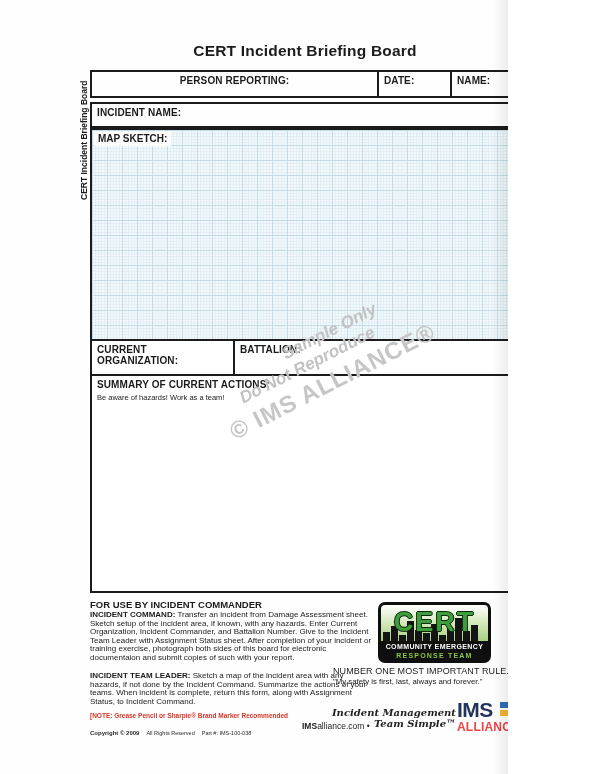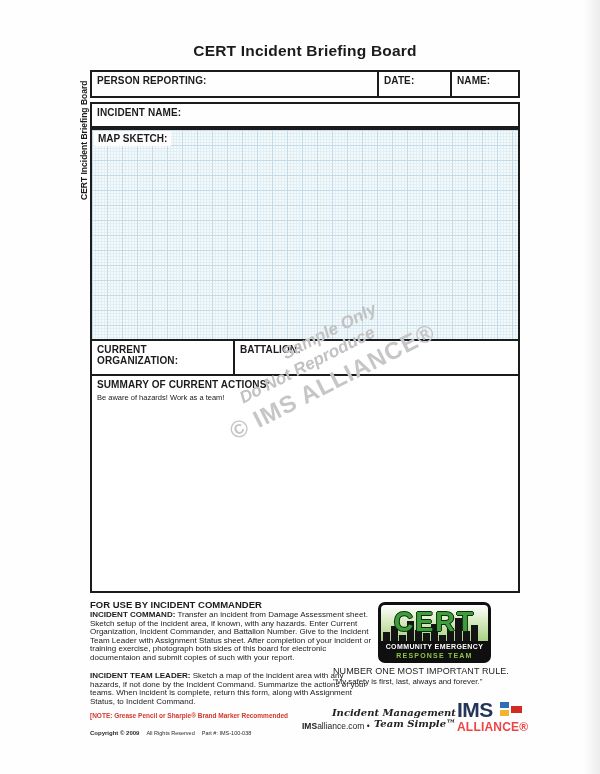--- a/index.html
+++ b/index.html
@@ -1,35 +1,35 @@
 <!DOCTYPE html>
 <html><head>
 <meta charset="utf-8">
 <style>
   * { margin:0; padding:0; box-sizing:border-box; }
   html,body { background:#fff; }
   body { font-family:"Liberation Sans", sans-serif; color:#1b1b1b; }
-  #page { position:relative; width:600px; height:774px; background:#fefefe; overflow:hidden; }
+  #page { position:relative; width:508px; height:774px; background:#fefefe; overflow:hidden; }
   .scan-edge { position:absolute; top:0; right:0; width:16px; height:100%;
     background:linear-gradient(to right, rgba(0,0,0,0), rgba(0,0,0,0.07)); }
 
   .page-title { position:absolute; left:90px; top:42px; width:430px; text-align:center;
     font-size:15.5px; font-weight:bold; letter-spacing:0.2px; }
 
   .side-label { position:absolute; left:79px; top:200px; width:132px; height:12px;
     transform:rotate(-90deg); transform-origin:0 0;
     font-size:8.5px; font-weight:bold; white-space:nowrap; }
 
   .box { position:absolute; border:2px solid #1b1b1b; background:transparent; }
   .label { font-size:10px; font-weight:bold; padding:3px 5px; letter-spacing:0.1px; }
 
   .row1 { left:90px; top:70px; width:430px; height:28px; display:flex; }
   .cell { height:100%; }
   .cell + .cell { border-left:2px solid #1b1b1b; }
-  .cell-person { width:285px; }
+  .cell-person { width:285px;text-align:center; }
   .cell-date { width:73px; }
   .cell-time { flex:1; }
 
   .row2 { left:90px; top:102px; width:430px; height:26px; }
 
   .map-box { left:90px; top:128px; width:430px; height:213px;
     background-color:#f4f9fb;
     background-image:
       linear-gradient(to right, #c2dbe6 1px, transparent 1px),
       linear-gradient(to bottom, #c2dbe6 1px, transparent 1px),

